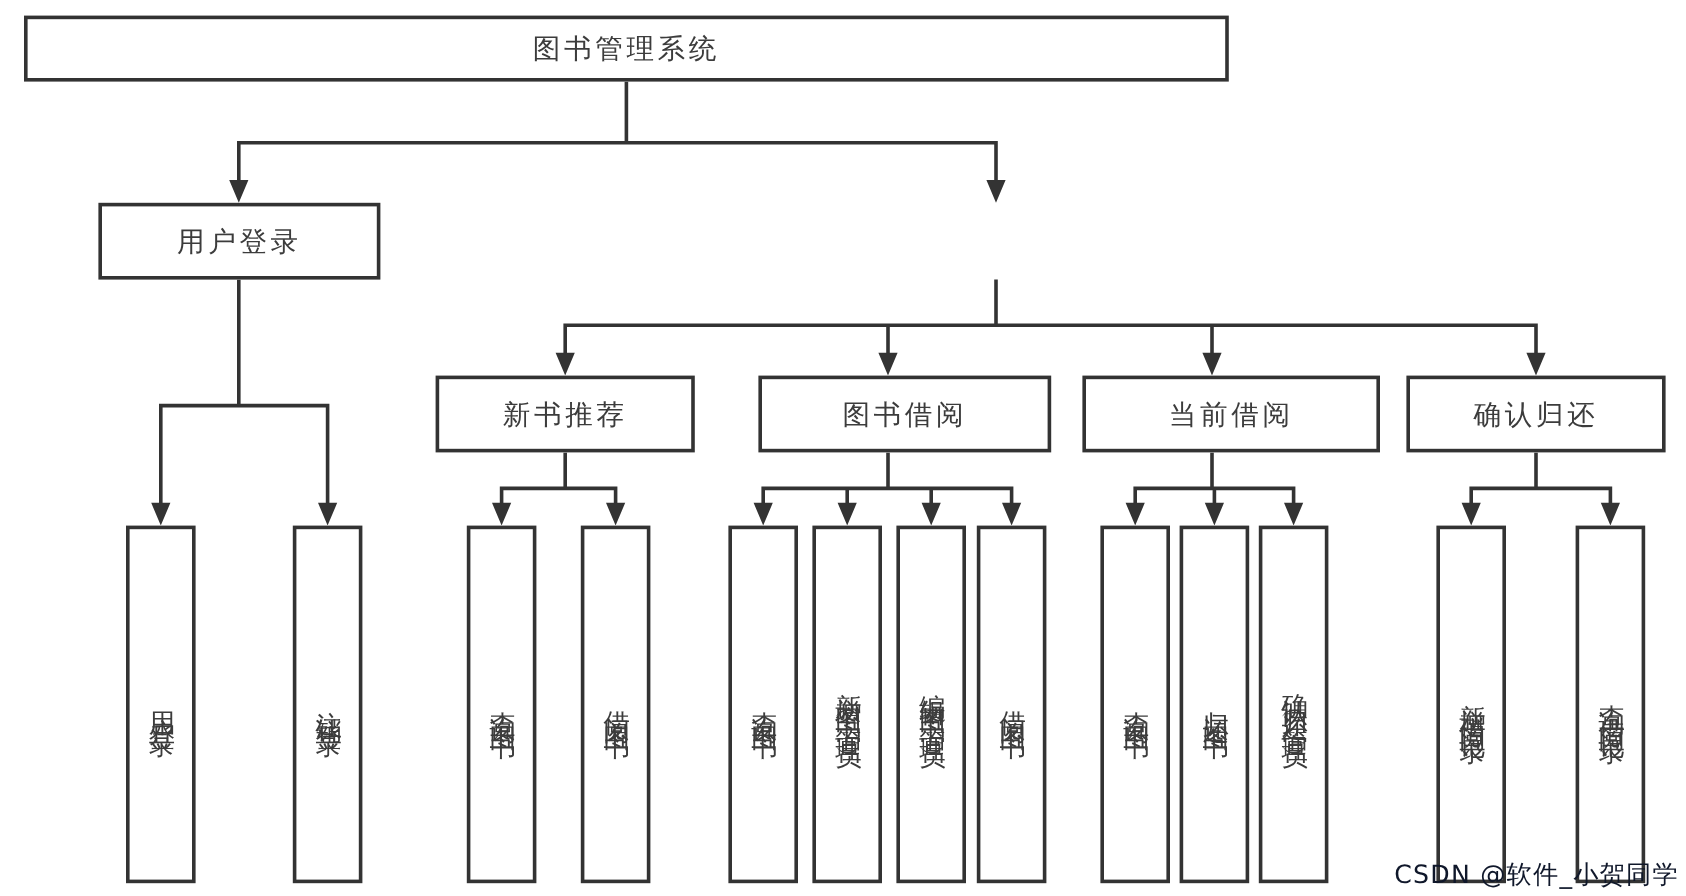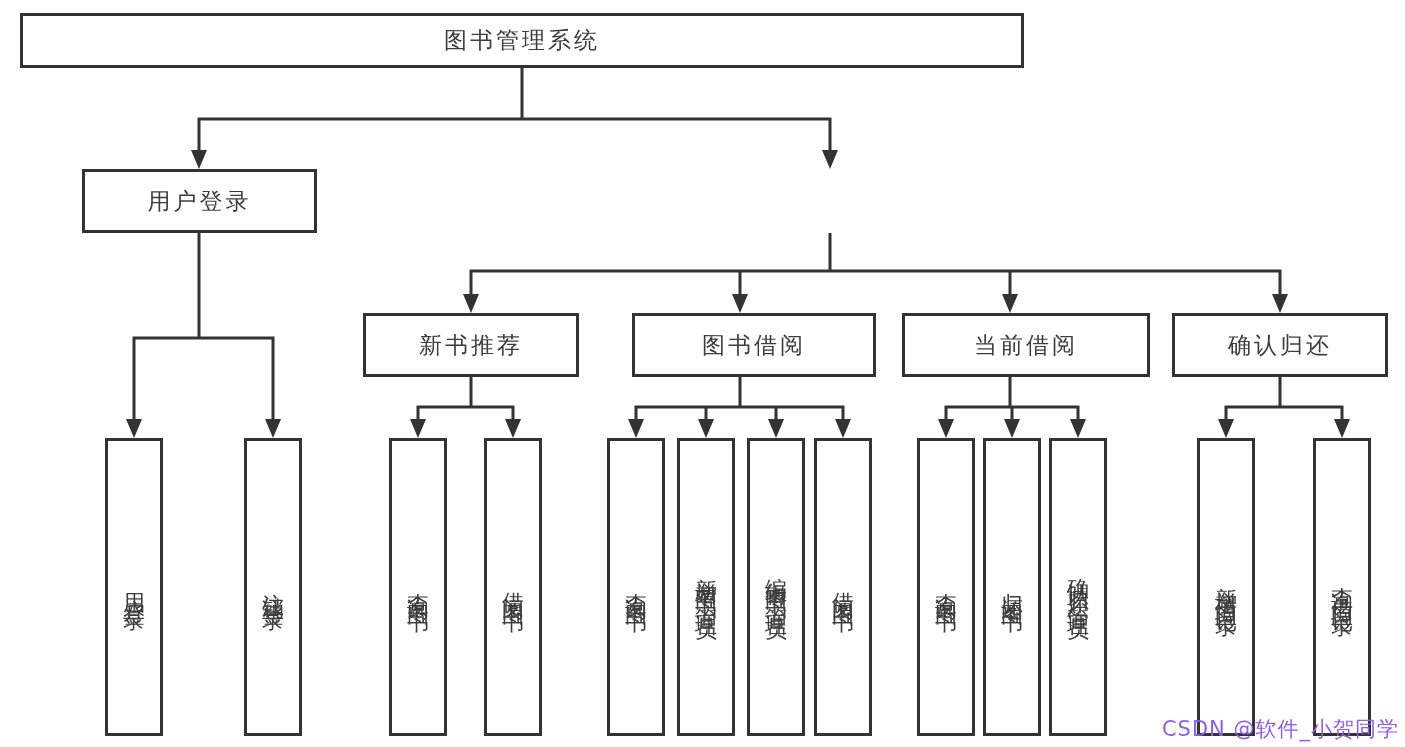--- a/index.html
+++ b/index.html
@@ -44,21 +44,21 @@
     text-orientation: mixed;
     letter-spacing: 6px;
     line-height: 1;
     max-height: 292px;
   }
   .watermark {
     position: absolute;
     right: 6px;
     bottom: 4px;
     font-size: 21px;
-    color: #8b5cf6;
+    color: #0f172a;
     letter-spacing: 1px;
     z-index: 2;
     white-space: nowrap;
   }
 </style>
 </head>
 <body>
 
 <div class="canvas">
 

